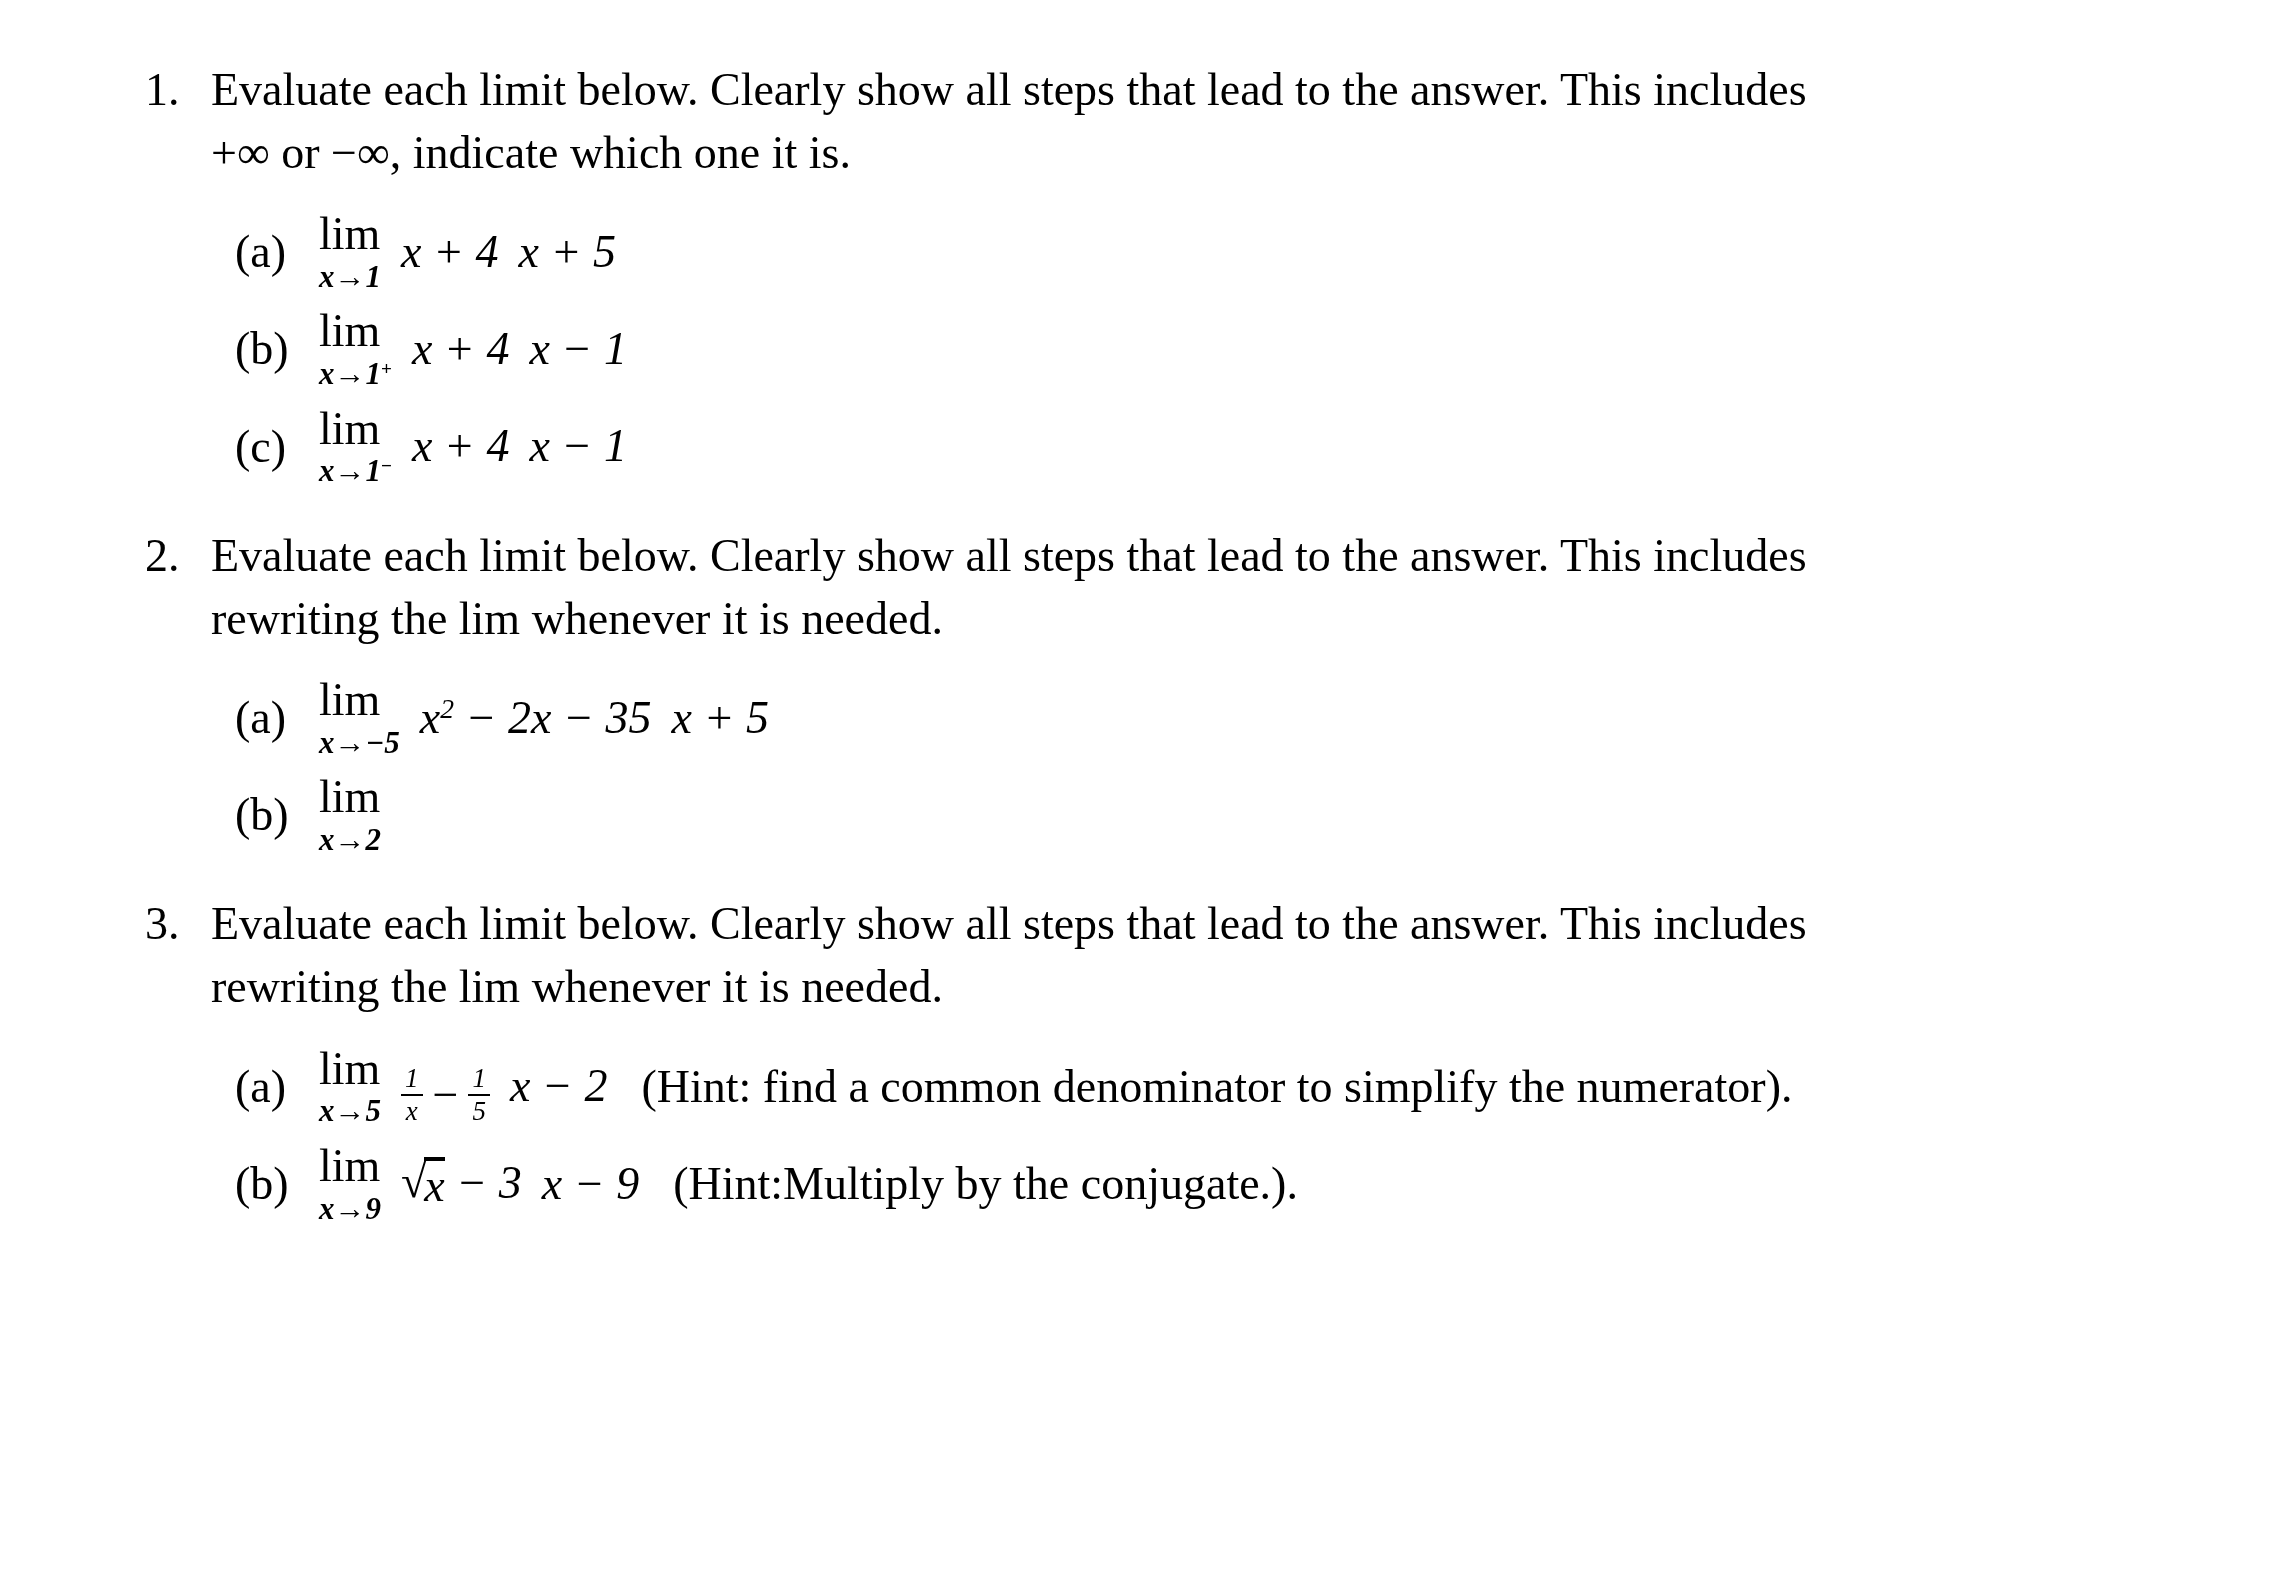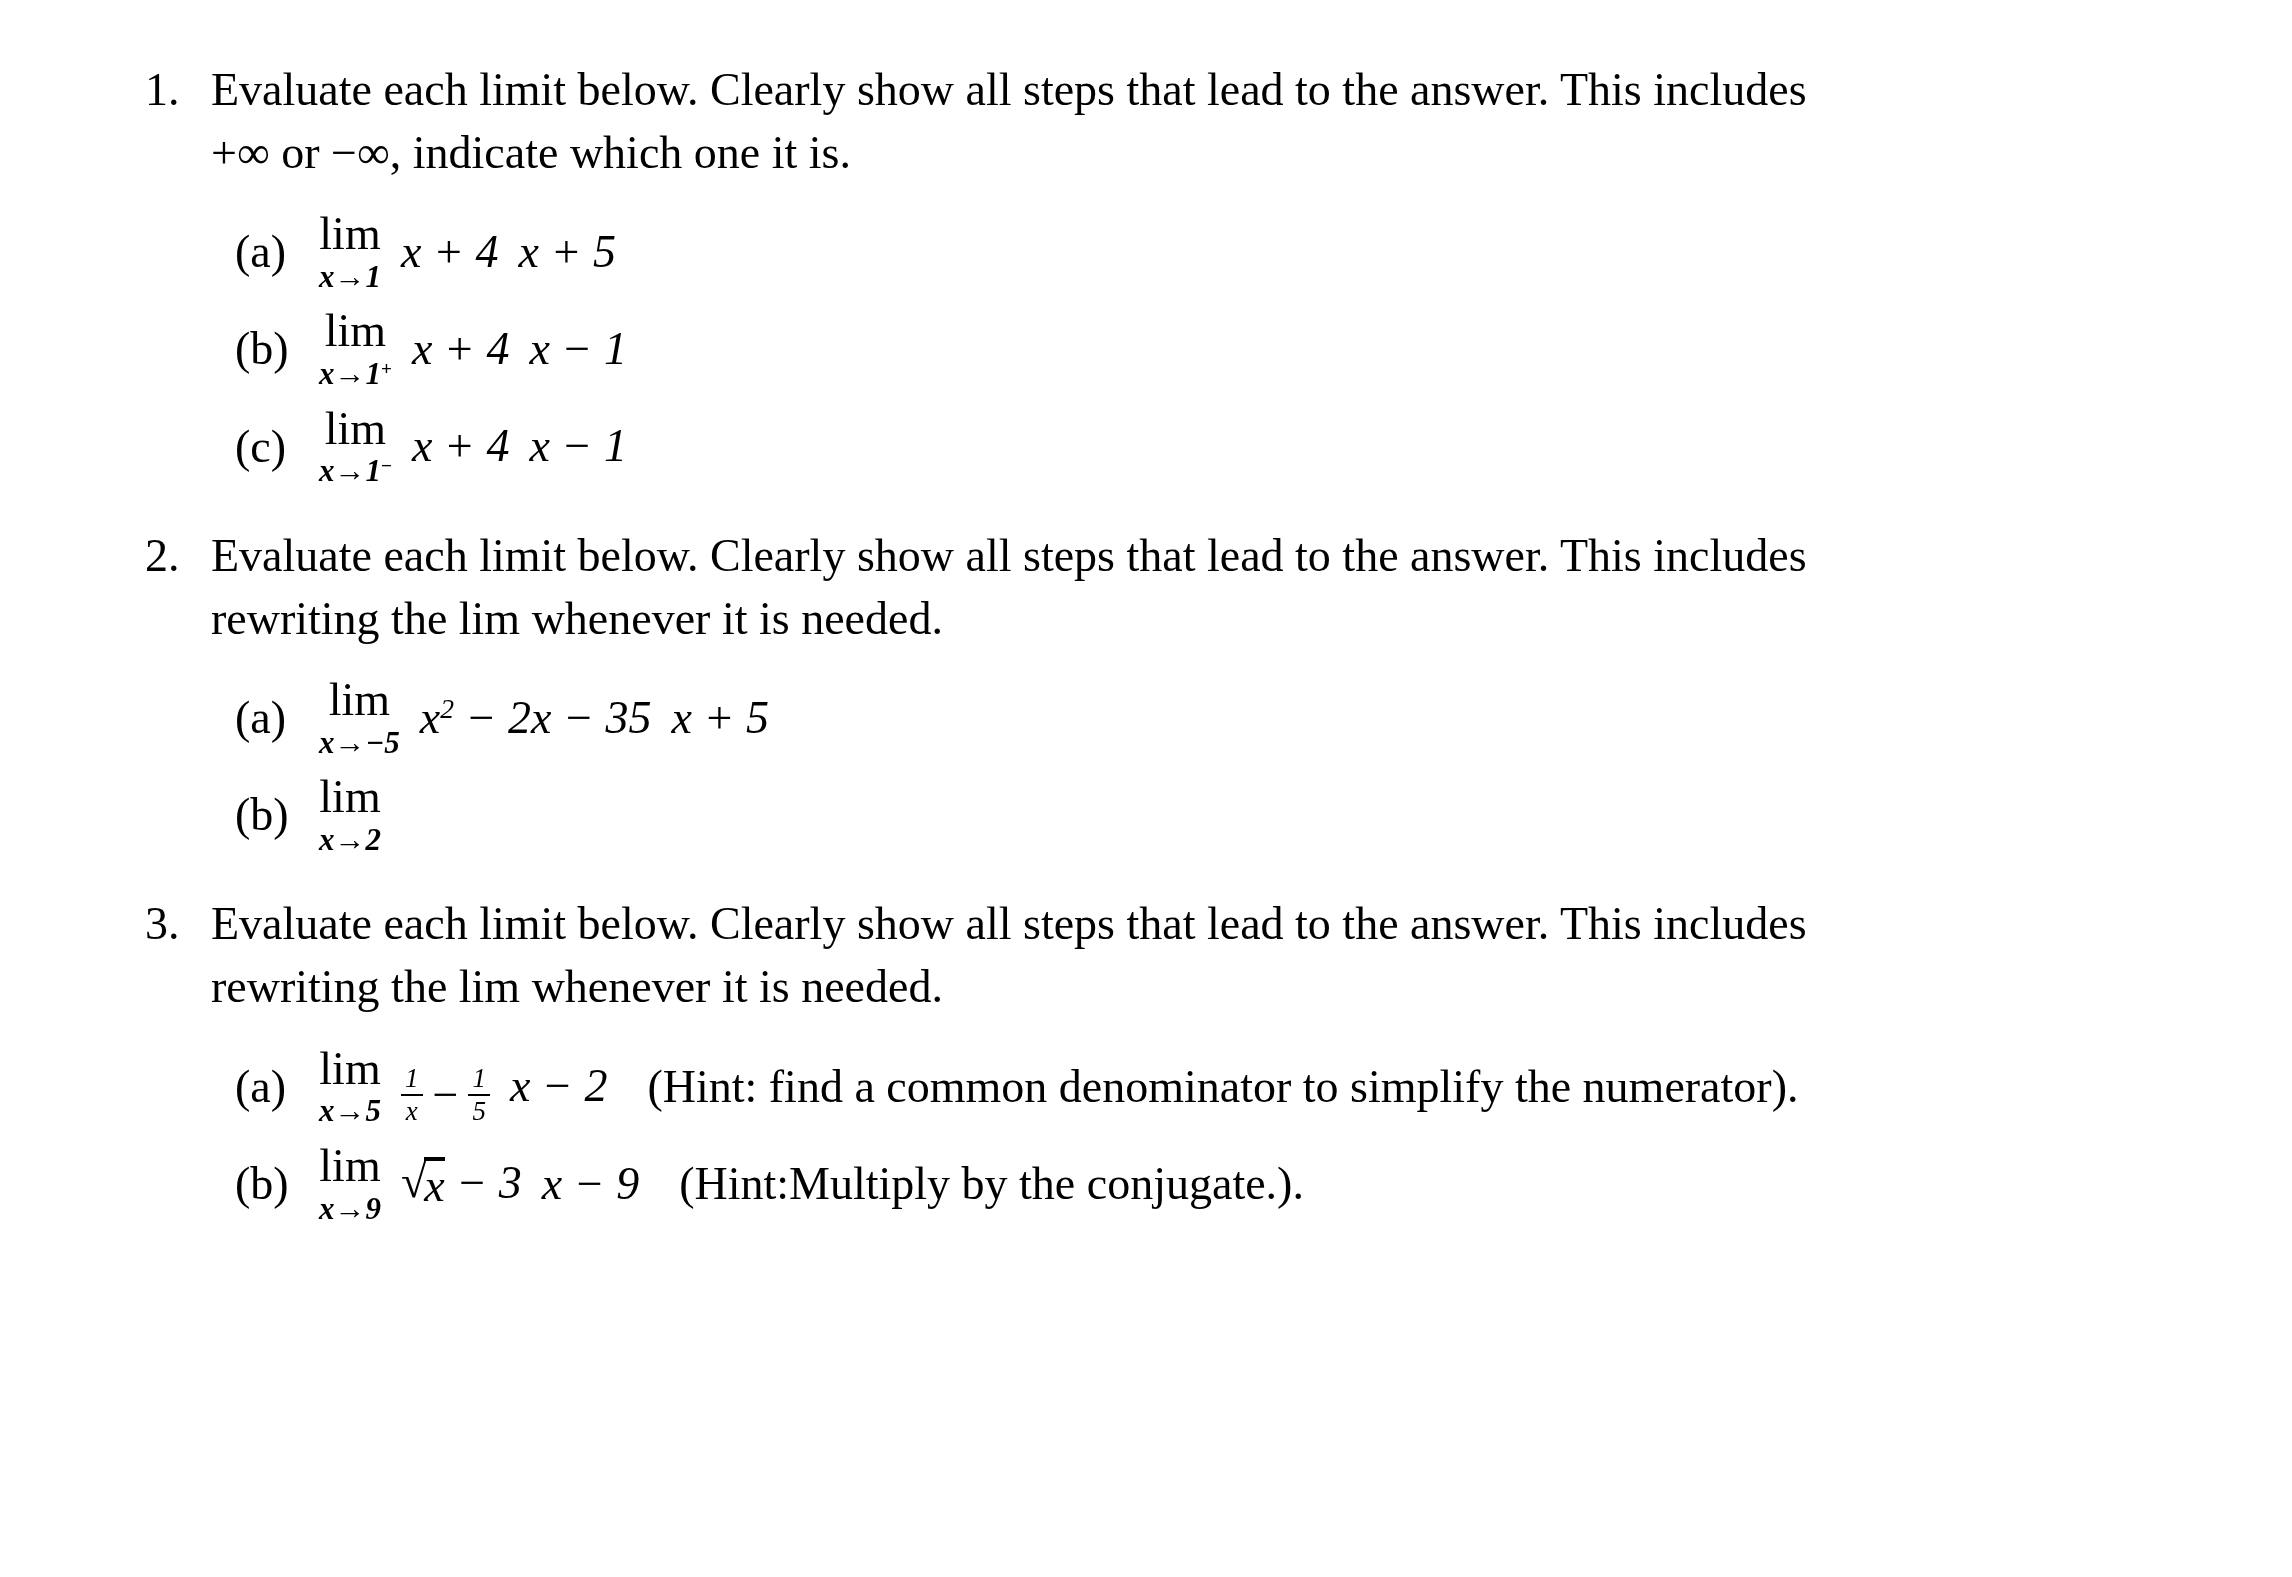--- a/index.html
+++ b/index.html
@@ -13,42 +13,42 @@
 
   .problem { position:relative; padding-left:66px; }
   .problem + .problem { margin-top:36px; }
   .pnum { position:absolute; left:0; top:0; line-height:63px; }
   .stmt .line { line-height:63px; white-space:nowrap; }
 
   .parts { margin:26px 0 0 24px; }
   .part { display:flex; align-items:center; margin-bottom:14px; }
   .plabel { width:84px; flex:0 0 auto; }
 
-  .limblock { display:inline-flex; flex-direction:column; align-items:center; margin-right:10px; }
+  .limblock { display:inline-flex; flex-direction:column; align-items:flex-start; margin-right:10px; }
   .limword { line-height:1.06; }
   .limsub { font-size:31px; line-height:1.05; font-style:italic; margin-top:2px; white-space:nowrap;font-weight:bold; }
   .ssign { font-size:0.62em; font-style:normal; vertical-align:0.45em; }
 
   .frac { display:inline-flex; flex-direction:row; align-items:center; text-align:center; }
   .num, .den { padding:2px 10px; line-height:1.12; font-style:italic; white-space:nowrap; }
   .bar { align-self:stretch; height:0; border-top:4px solid #000; }
   .msup { font-size:0.6em; vertical-align:0.55em; font-style:italic; }
 
   .numrow { display:inline-flex; align-items:center; }
   .sfrac { display:inline-flex; flex-direction:column; align-items:center; font-size:27px; }
   .sn, .sd { padding:0 4px; line-height:1.12; font-style:italic; }
   .sbar { align-self:stretch; height:0; border-top:2px solid #000; }
   .nminus { margin:0 10px; font-style:normal; }
 
   .sqrtwrap { display:inline-flex; align-items:flex-start; }
   .radical { font-style:normal; line-height:1.1; margin-right:-2px; }
   .radicand { border-top:4px solid #000; padding-top:1px; line-height:1.05; }
   .afterroot { white-space:pre; }
 
-  .hint { margin-left:30px; white-space:nowrap; font-style:normal;text-align:center; }
+  .hint { margin-left:24px; white-space:nowrap; font-style:normal;text-align:center; }
 </style>
 </head>
 <body style="background: rgb(255, 255, 255); color: rgb(0, 0, 0);">
 
 <div class="page">
 
   <section class="problem">
     <span class="pnum">1.</span>
     <div class="stmt">
       <div class="line">Evaluate each limit below. Clearly show all steps that lead to the answer. This includes</div>

